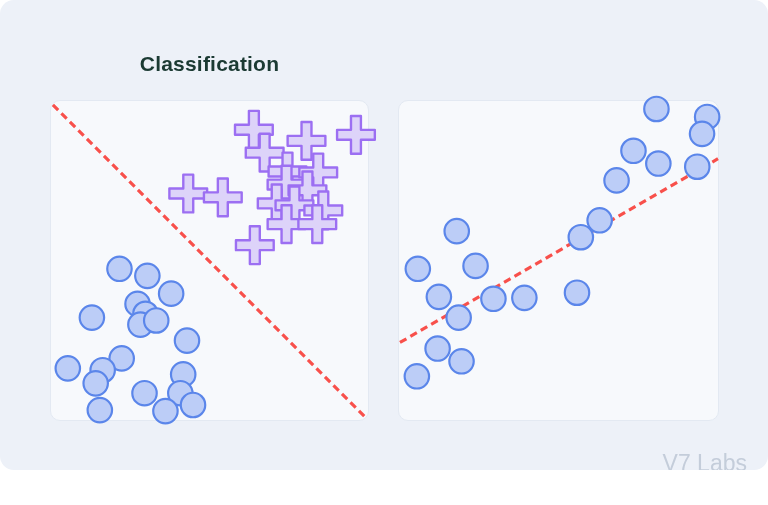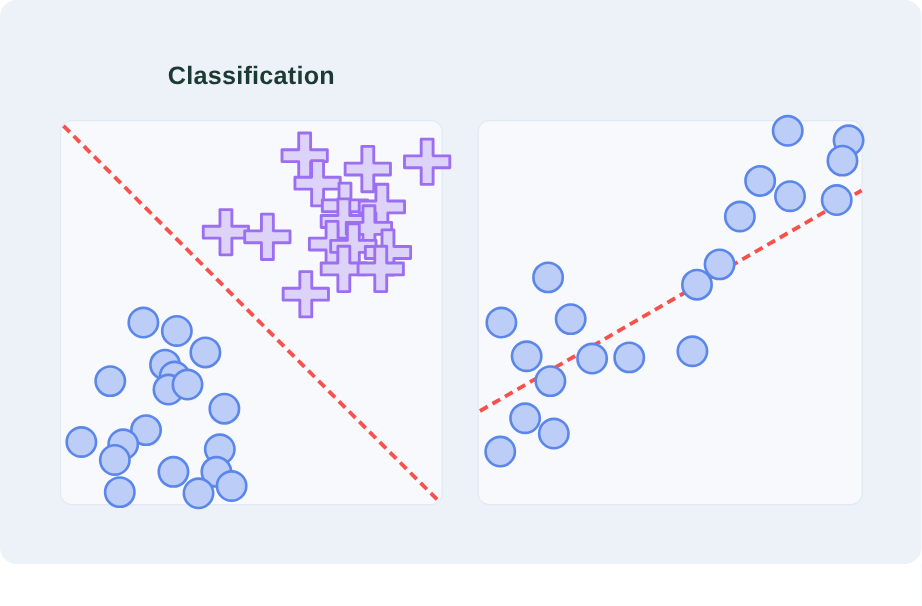--- a/index.html
+++ b/index.html
@@ -123,14 +123,15 @@
         <circle cx="60.027" cy="217.959" r="12.3" fill="#bccdf7" stroke="#5b86ea" stroke-width="2.2"></circle>
         <circle cx="95.01600000000002" cy="199.01999999999998" r="12.3" fill="#bccdf7" stroke="#5b86ea" stroke-width="2.2"></circle>
         <circle cx="126.15299999999999" cy="198.05700000000002" r="12.3" fill="#bccdf7" stroke="#5b86ea" stroke-width="2.2"></circle>
         <circle cx="179.118" cy="192.92100000000002" r="12.3" fill="#bccdf7" stroke="#5b86ea" stroke-width="2.2"></circle>
         <circle cx="38.841" cy="249.096" r="12.3" fill="#bccdf7" stroke="#5b86ea" stroke-width="2.2"></circle>
         <circle cx="62.916000000000004" cy="261.936" r="12.3" fill="#bccdf7" stroke="#5b86ea" stroke-width="2.2"></circle>
         <circle cx="17.976" cy="277.023" r="12.3" fill="#bccdf7" stroke="#5b86ea" stroke-width="2.2"></circle>
       </svg>
   </div>
 
+  <div class="watermark" style="color: rgb(196, 205, 218);">V7 Labs</div>
 
 </div>
 
 </body></html>

